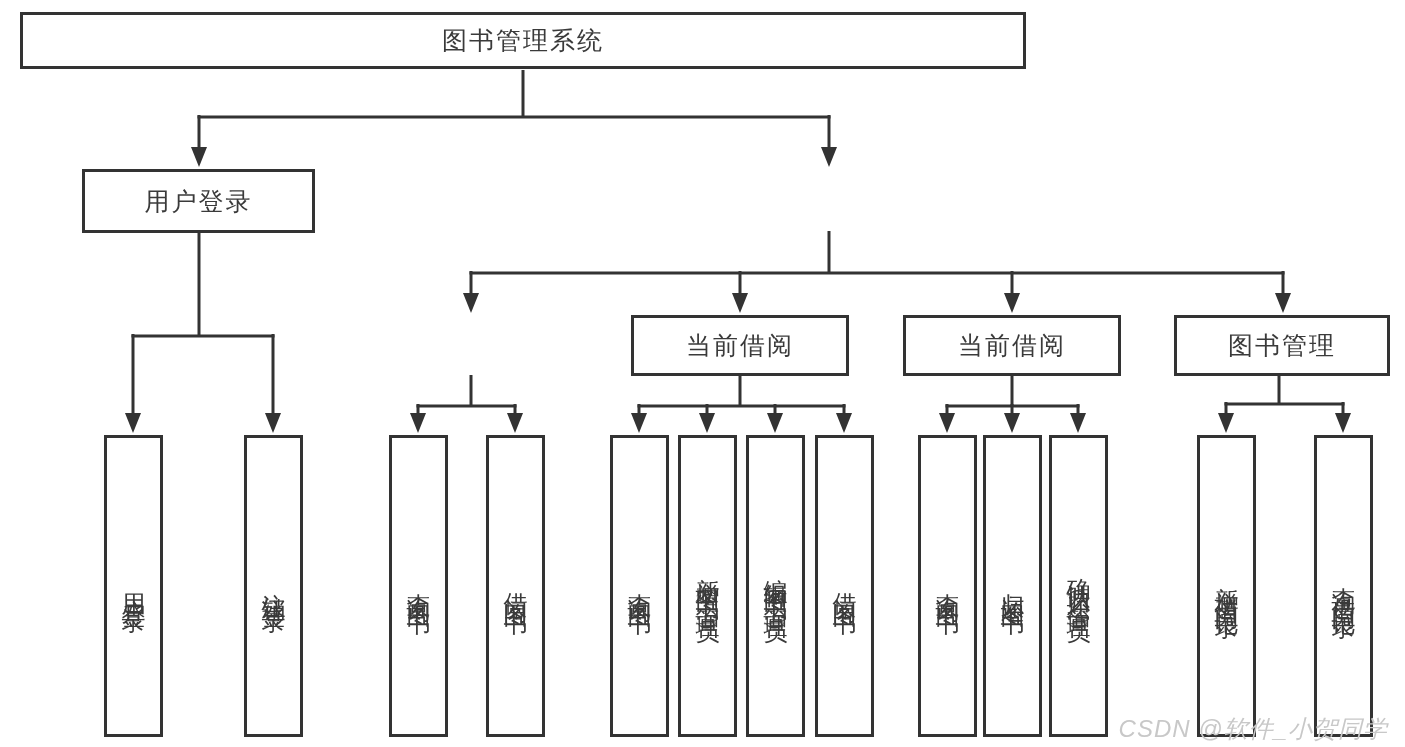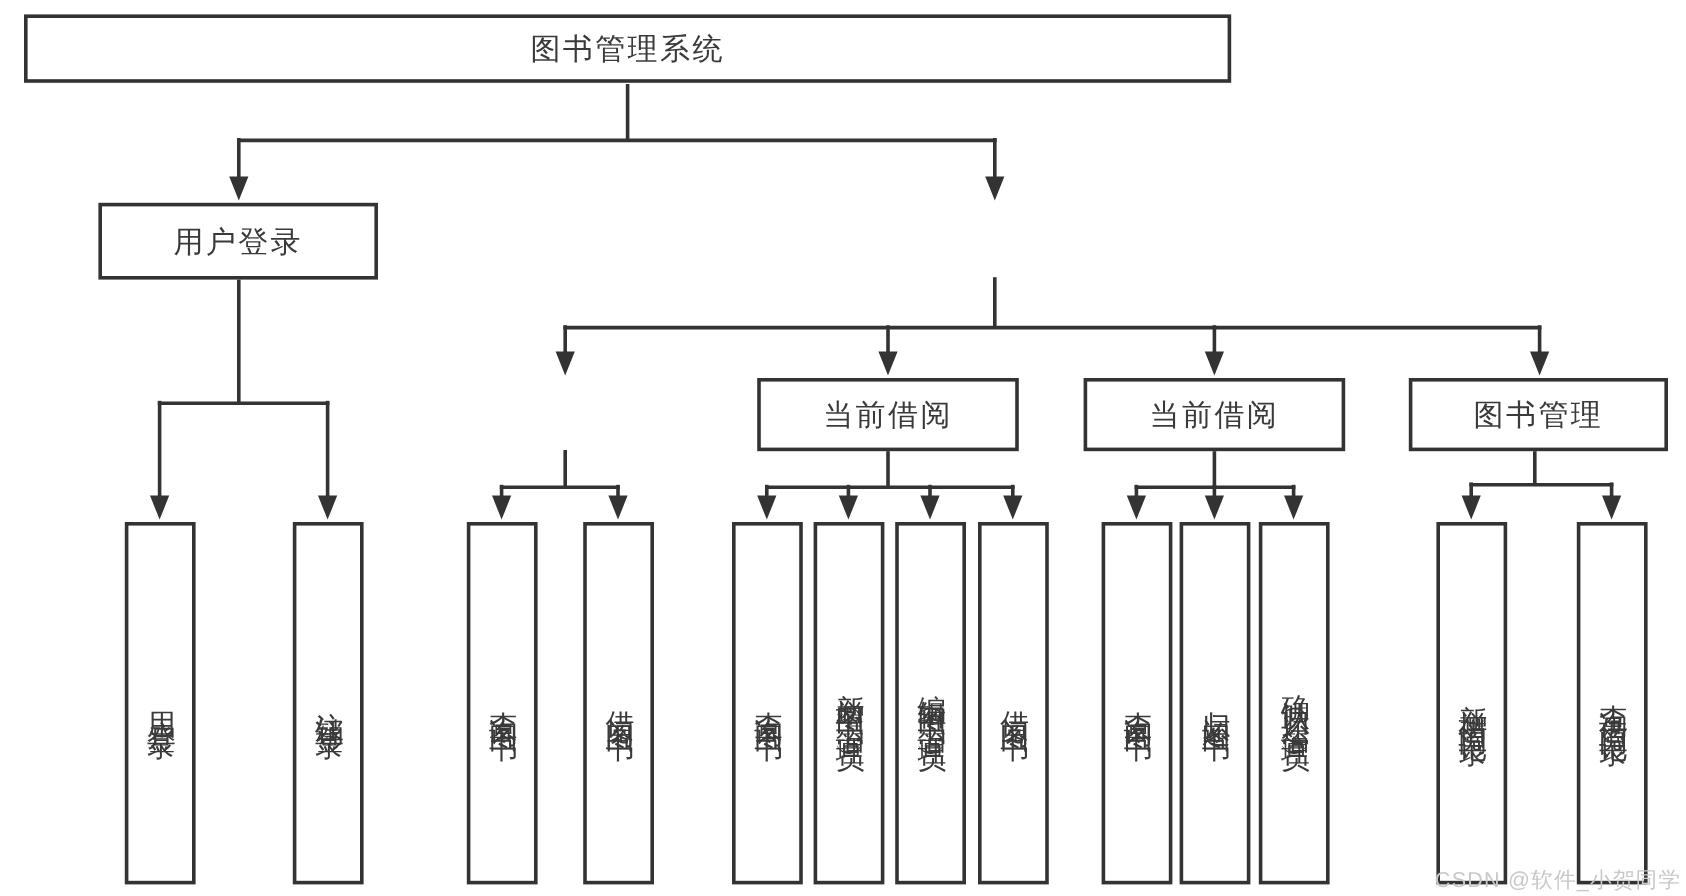--- a/index.html
+++ b/index.html
@@ -16,22 +16,22 @@
     background:#ffffff; display:flex; align-items:center; justify-content:center;
     color:var(--text);
     text-align:right;
   }
   .hbox { font-size:25px; letter-spacing:2px; white-space:nowrap; }
   .vbox {
     writing-mode:vertical-rl; font-size:24px; letter-spacing:6px;
     line-height:1; text-align:center;
   }
   .watermark {
-    position:absolute; right:4px; bottom:2px; font-size:18px;
-    color:var(--watermark); letter-spacing:1px; white-space:nowrap; z-index:5;
+    position:absolute; right:17px; bottom:2px; font-size:24px;
+    color:var(--watermark); letter-spacing:1px; white-space:nowrap; z-index:5;font-style:italic;
   }
 </style>
 </head>
 <body>
 
 <div id="stage">
 
   <svg id="connectors" viewBox="0 0 1405 747" xmlns="http://www.w3.org/2000/svg">
     <g class="lines">
 

